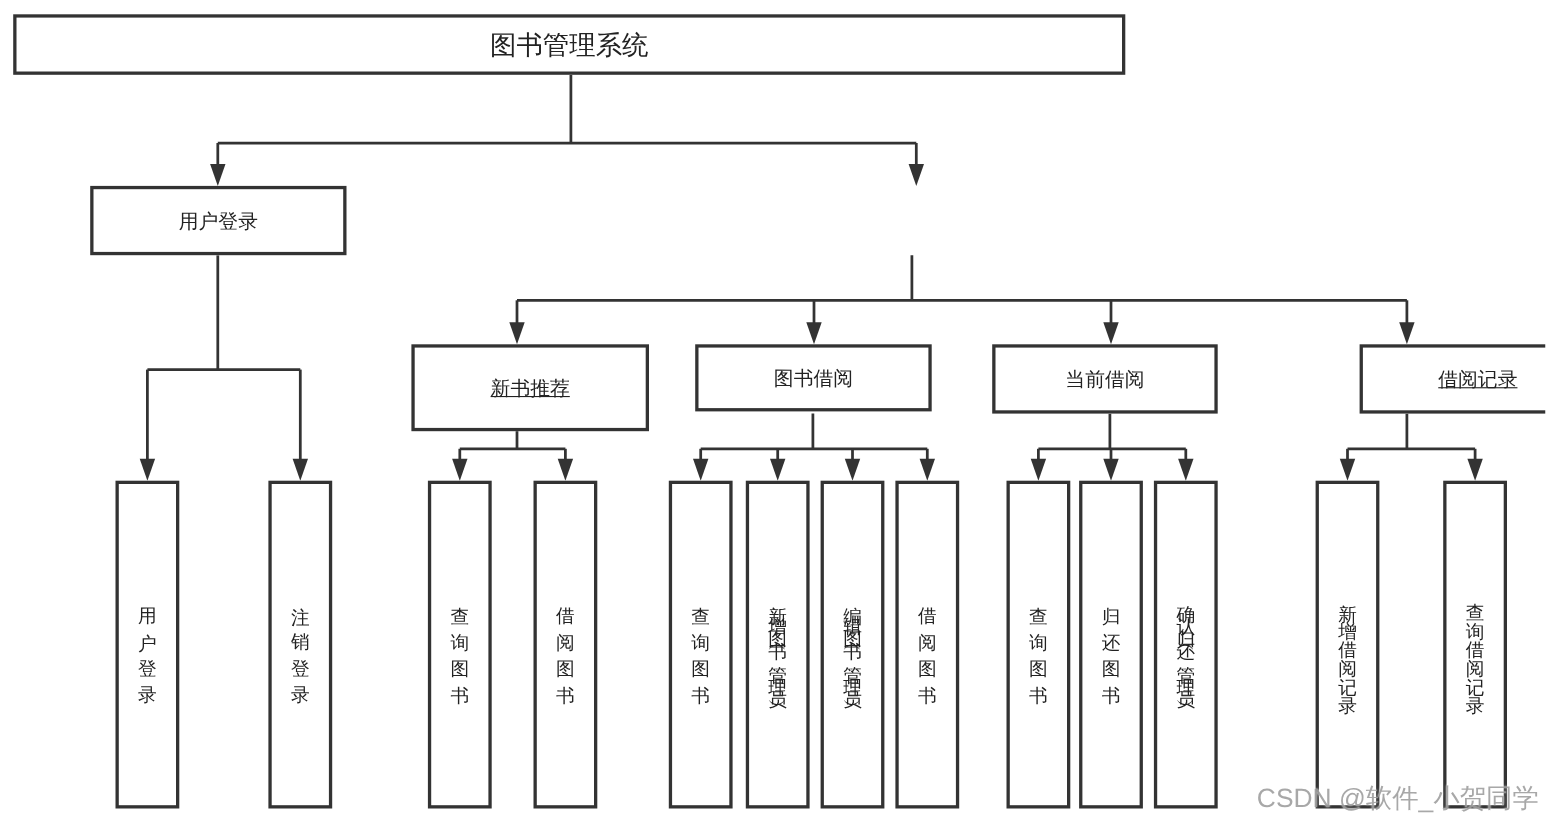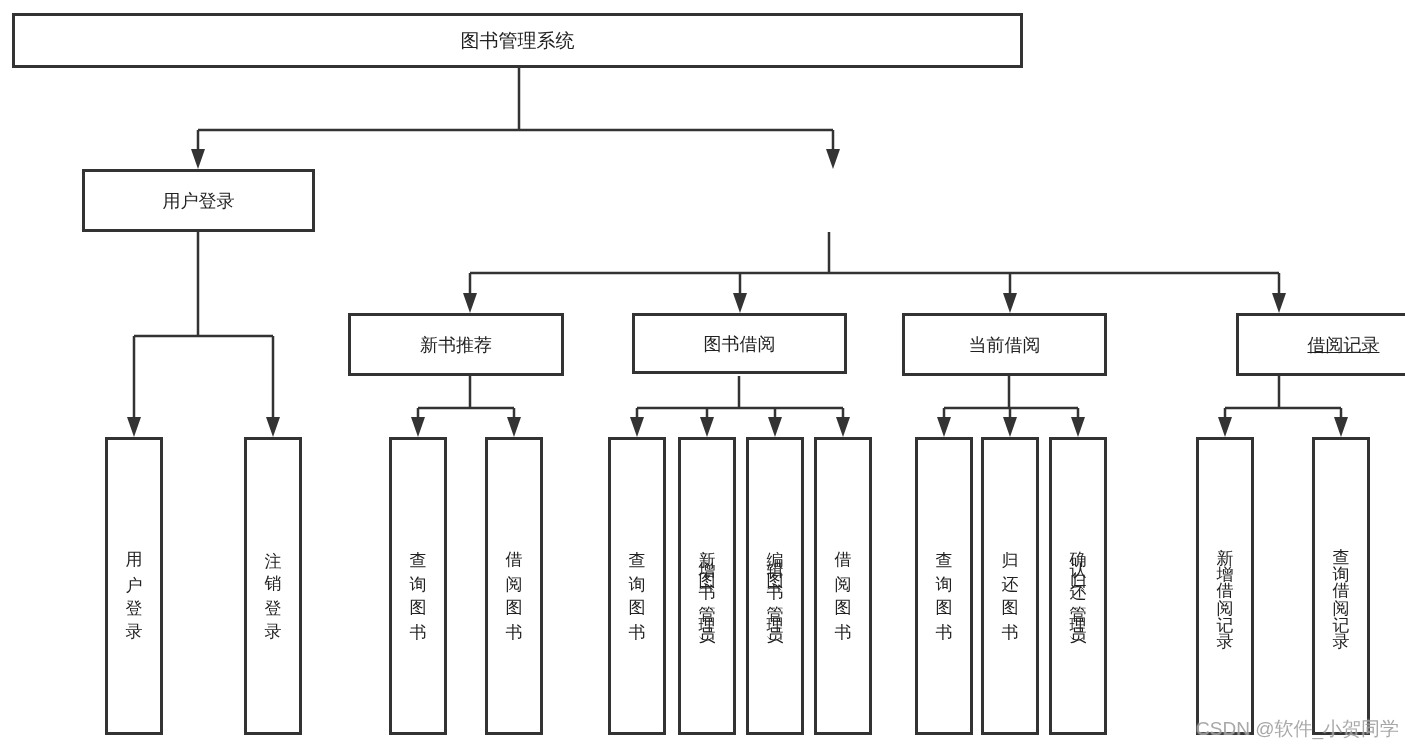--- a/index.html
+++ b/index.html
@@ -37,34 +37,34 @@
     display: flex;
     align-items: center;
     justify-content: center;
     color: #222222;
   }
   .h-label {
     font-size: 18px;
     white-space: nowrap;
     color: #222222;
   }
-  .root-label { font-size: 19px; }
+  .root-label { font-size: 24px; }
   .v-label {
     writing-mode: vertical-lr;
     text-orientation: mixed;
     font-size: 17px;
     line-height: 1.0;
     color: #222222;
     white-space: nowrap;
   }
   #watermark {
     position: absolute;
     right: 6px;
     bottom: 5px;
-    font-size: 19px;
+    font-size: 24px;
     color: #9f9f9f;
     opacity: 0.9;
     text-shadow: 0 0 2px #ffffff;
     white-space: nowrap;
     z-index: 5;
     padding-left: 48px;
   }
 </style>
 </head>
 <body>
@@ -127,21 +127,21 @@
   </svg>
 
   <div class="box" style="left:12px; top:13px; width:1011px; height:55px;">
     <span class="h-label root-label">图书管理系统</span>
   </div>
 
   <div class="box" style="left:82px; top:169px; width:233px; height:63px;">
     <span class="h-label">用户登录</span>
   </div>
 
-  <div class="box" style="left:348px; top:313px; width:216px; height:63px;">
+  <div class="box" style="left:374px; top:313px; width:216px; height:79px;text-decoration:underline;">
     <span class="h-label">新书推荐</span>
   </div>
   <div class="box" style="left:632px; top:313px; width:215px; height:61px;">
     <span class="h-label">图书借阅</span>
   </div>
   <div class="box" style="left:902px; top:313px; width:205px; height:63px;">
     <span class="h-label">当前借阅</span>
   </div>
   <div class="box" style="left:1236px; top:313px; width:215px; height:63px;text-decoration:underline;">
     <span class="h-label">借阅记录</span>

